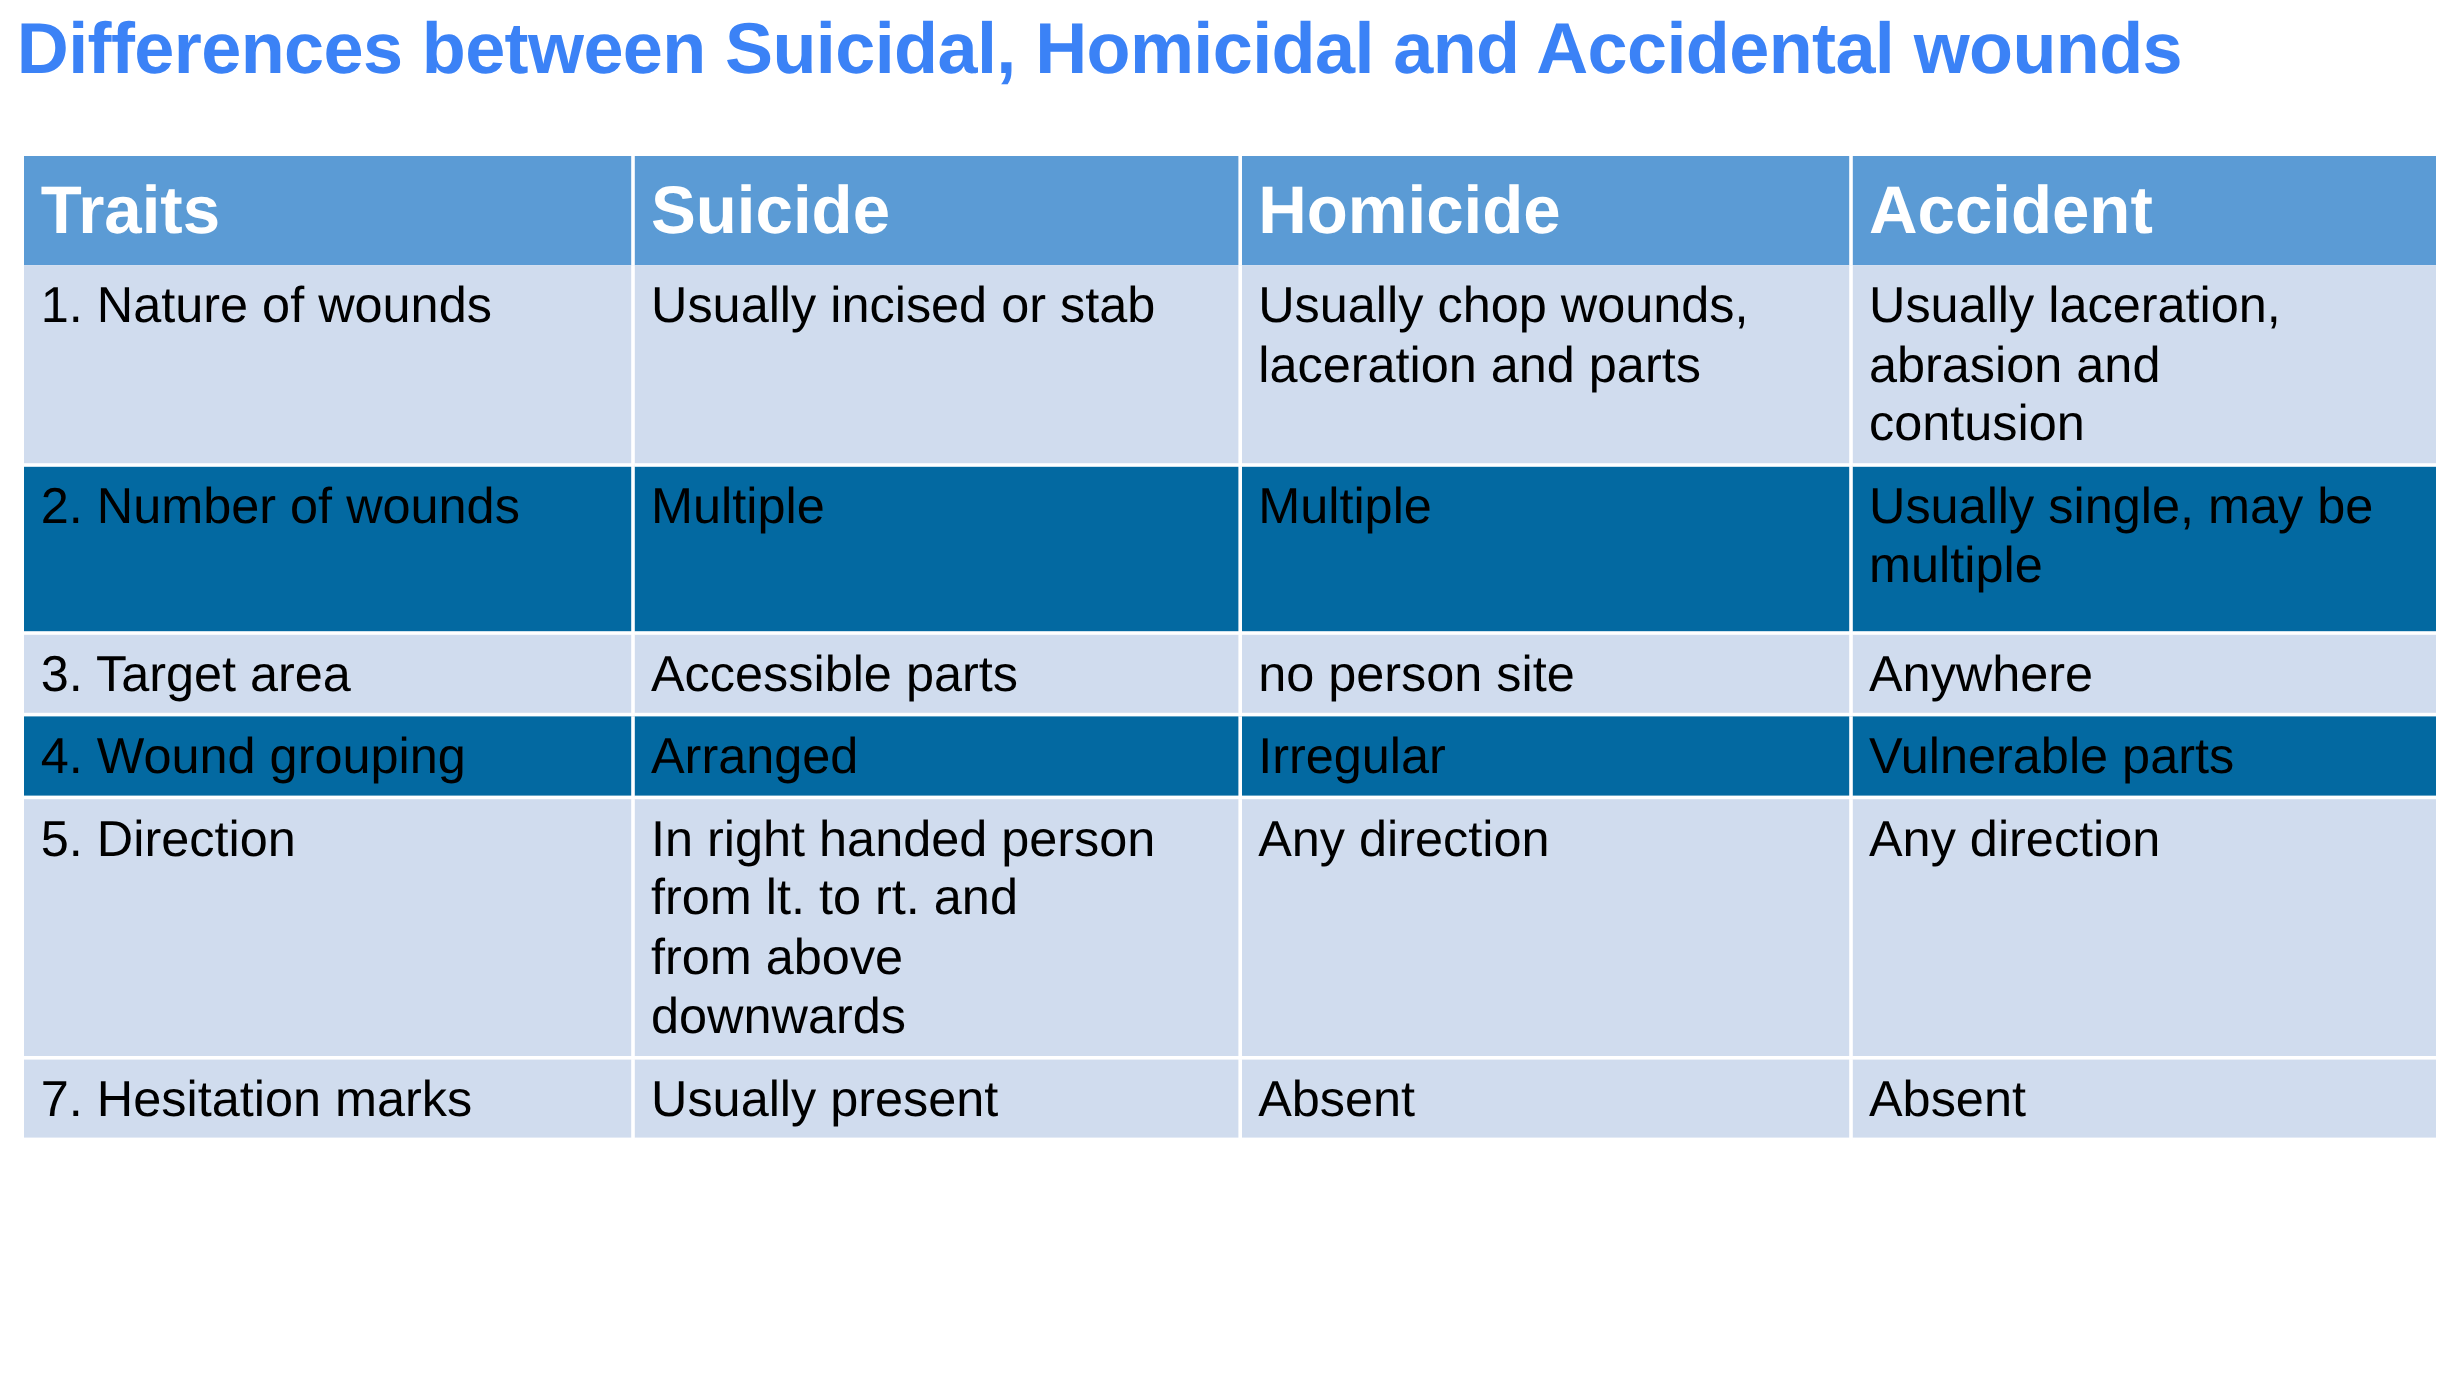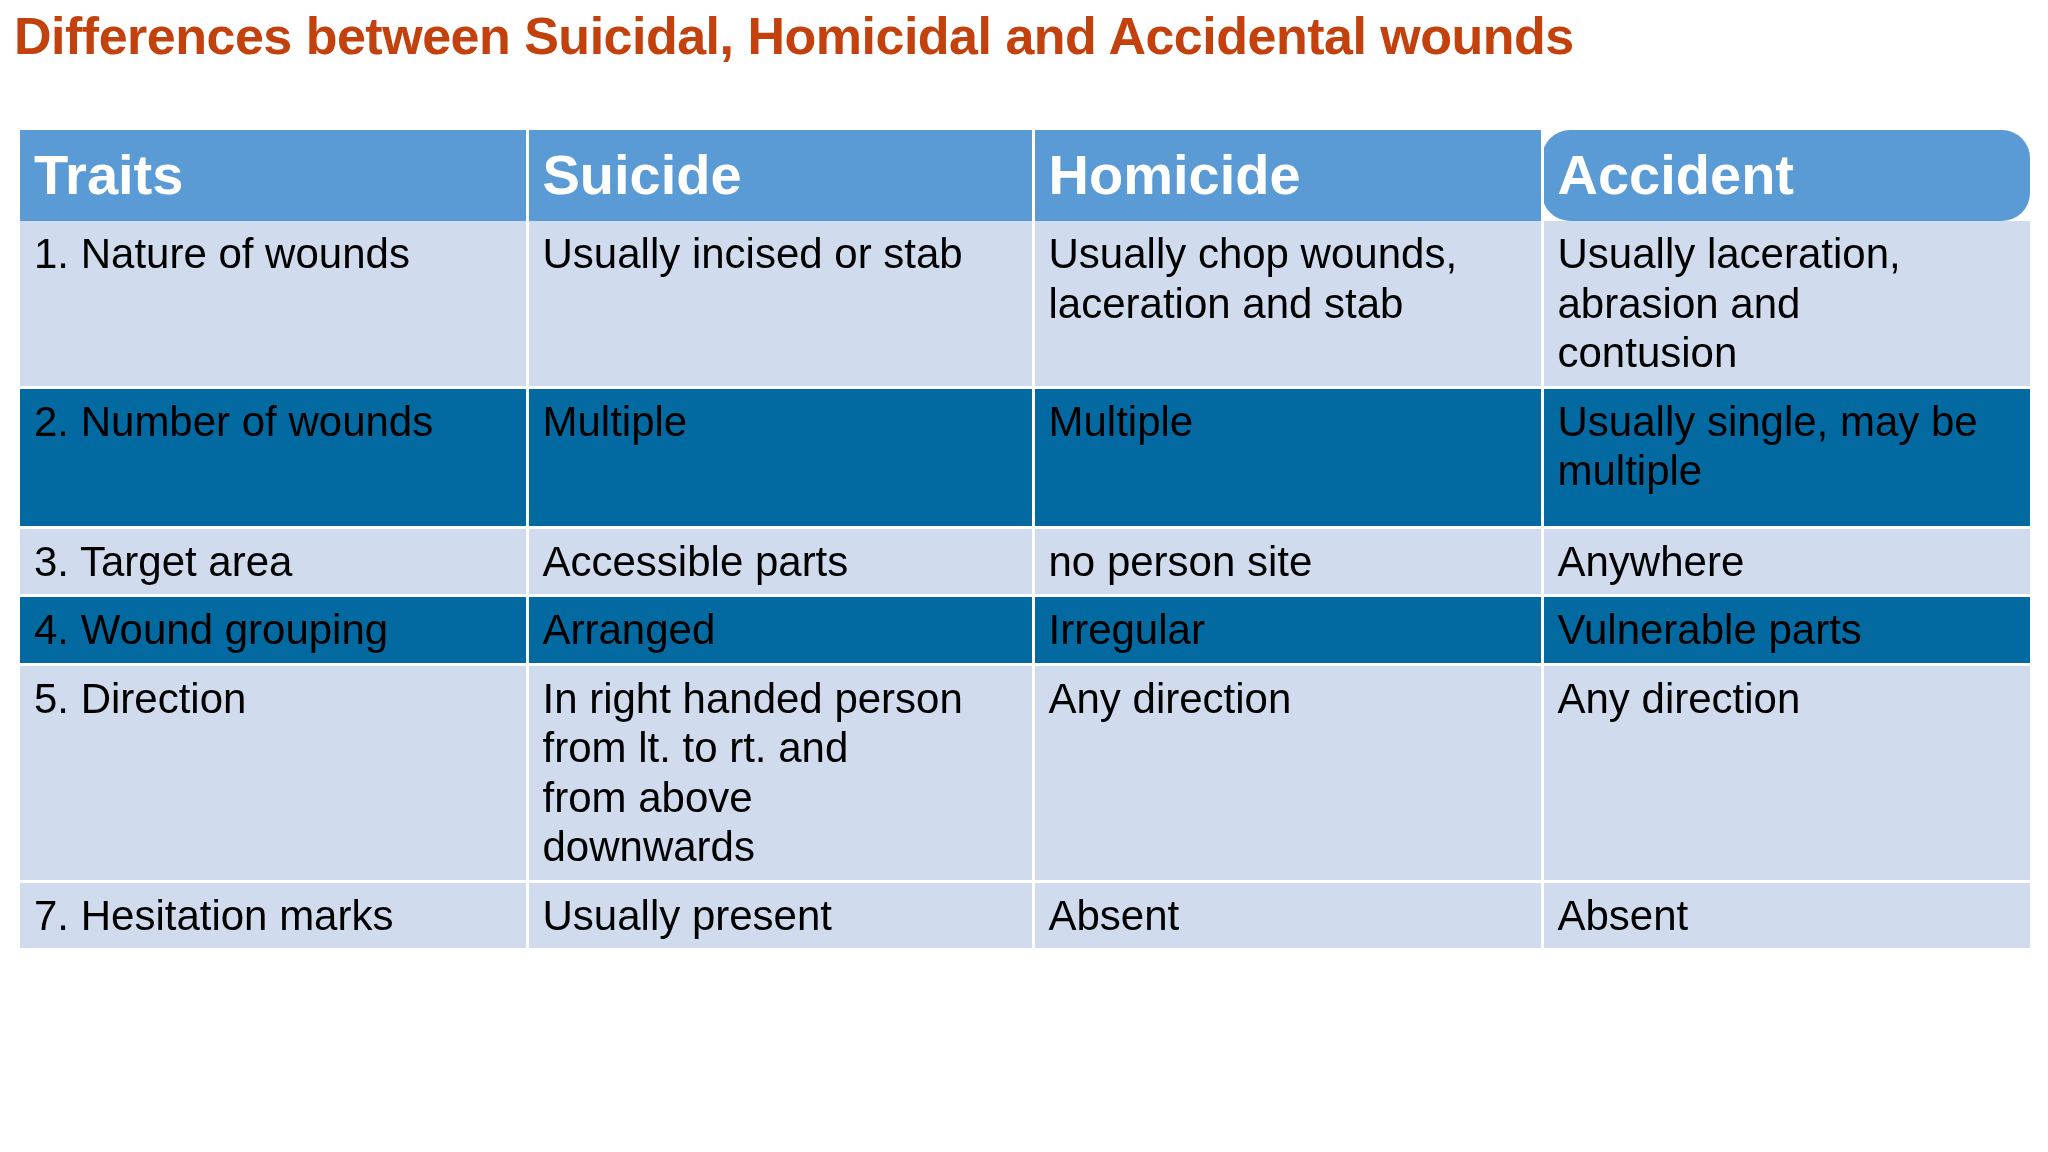--- a/index.html
+++ b/index.html
@@ -18,23 +18,23 @@
     width: 2048px;
     height: 1152px;
     background: #ffffff;
     box-sizing: border-box;
   }
   .page-title {
     position: absolute;
     left: 14px;
     top: 6px;
     width: 2034px;
-    font-size: 52px;
+    font-size: 60px;
     font-weight: bold;
-    color: #c2410c;
+    color: #3b82f6;
     letter-spacing: -0.5px;
     white-space: nowrap;
     line-height: 1.18;
   }
   .table-wrap {
     position: absolute;
     left: 20px;
     top: 130px;
     width: 2010px;
   }
@@ -53,21 +53,21 @@
     color: #ffffff;
     font-size: 56px;
     font-weight: bold;
     text-align: left;
     vertical-align: top;
     padding: 12px 0 14px 14px;
     height: 54px;
     border-right: 3px solid #ffffff;
     box-sizing: border-box;
   }
-  table.cmp thead th:last-child { border-right: none; border-radius: 28px; }
+  table.cmp thead th:last-child { border-right: none; }
 
   table.cmp tbody td {
     font-size: 42px;
     color: #000000;
     text-align: left;
     vertical-align: top;
     padding: 8px 10px 8px 14px;
     border-right: 3px solid #ffffff;
     border-bottom: 3px solid #ffffff;
     line-height: 1.18;
@@ -108,21 +108,21 @@
           <th>Suicide</th>
           <th>Homicide</th>
           <th>Accident</th>
         </tr>
       </thead>
       <tbody>
         <tr class="band-dark r1">
           <td>1. Nature of wounds</td>
           <td>Usually incised or stab</td>
           <td>Usually chop wounds,
-laceration and stab</td>
+laceration and parts</td>
           <td>Usually laceration,
 abrasion and
 contusion</td>
         </tr>
         <tr class="band-light r2">
           <td>2. Number of wounds</td>
           <td>Multiple</td>
           <td>Multiple</td>
           <td>Usually single, may be
 multiple</td>

